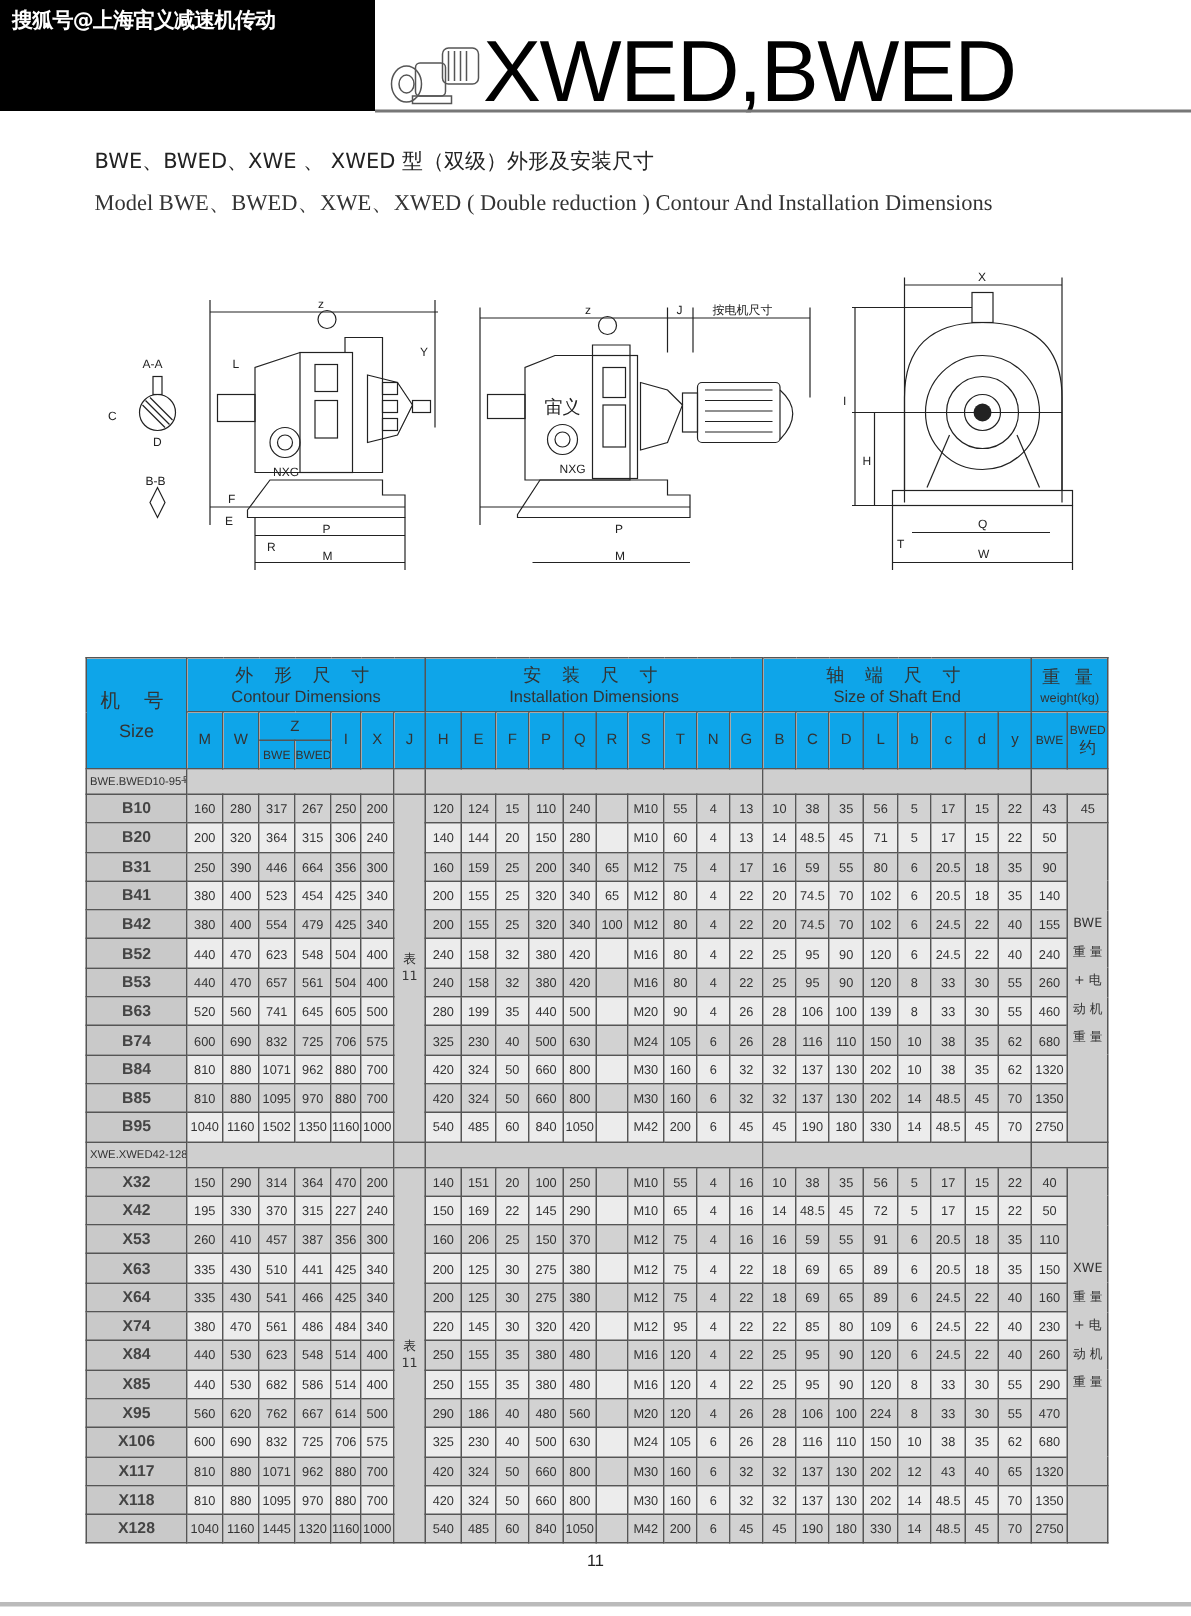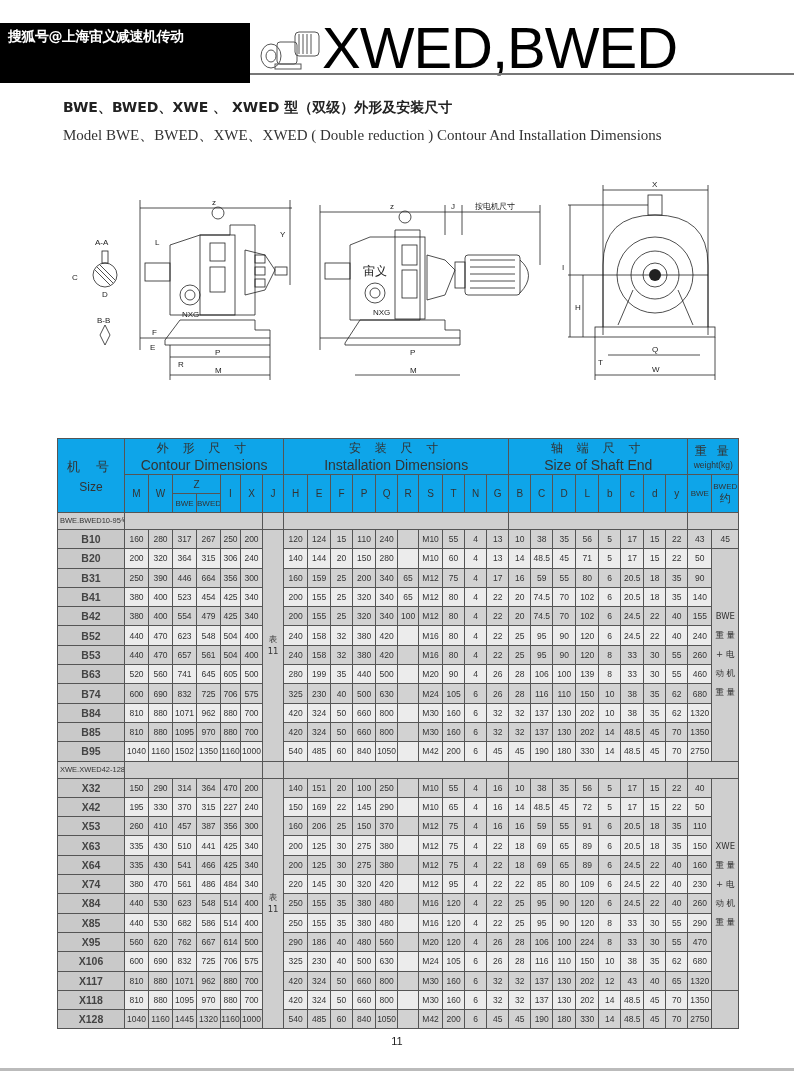--- a/index.html
+++ b/index.html
@@ -1,34 +1,34 @@
 <!DOCTYPE html>
 <html><head>
 <meta charset="utf-8">
 <style>
   html, body { margin:0; padding:0; }
   body { width:794px; height:1077px; background:#fff; position:relative; overflow:hidden;
          font-family:"Liberation Sans", "DejaVu Sans", sans-serif; color:#222; }
-  .watermark { position:absolute; left:0; top:0; width:250px; height:60px; background:#000; color:#fff;
-               font-family:"DejaVu Sans", sans-serif; font-size:14px; font-weight:bold; padding:5px 0 0 8px; box-sizing:border-box; letter-spacing:-0.5px;margin-top:23px;}
+  .watermark { position:absolute; left:0; top:0; width:250px; height:74px; background:#000; color:#fff;
+               font-family:"DejaVu Sans", sans-serif; font-size:14px; font-weight:bold; padding:5px 0 0 8px; box-sizing:border-box; letter-spacing:-0.5px;}
   .brand { position:absolute; left:322px; top:18px; font-size:58px; line-height:60px; color:#000; letter-spacing:-1px; font-family:"Liberation Sans", sans-serif; }
   .hrule { position:absolute; left:250px; top:73px; width:544px; height:2px; background:#777; }
   .motor-thumb { position:absolute; left:255px; top:24px; width:70px; height:48px; }
-  .title-cn { position:absolute; left:63px; top:99px; font-size:14px; font-weight:bold; color:#222; font-family:"DejaVu Sans", sans-serif; letter-spacing:0px;}
+  .title-cn { position:absolute; left:63px; top:99px; font-size:14px; font-weight:normal; color:#222; font-family:"DejaVu Sans", sans-serif; letter-spacing:0px;}
   .title-en { position:absolute; left:63px; top:126px; font-size:15px; color:#333;font-family:Liberation Serif, serif; }
   .diagrams { position:absolute; left:60px; top:175px; width:700px; height:220px; }
   .diagrams svg { position:absolute; }
   .dlabel { font-family:"Liberation Sans", sans-serif; font-size:8px; fill:#222; }
 
   table.dims { position:absolute; left:57px; top:438px; border-collapse:collapse; table-layout:fixed; width:681px;
                font-family:"Liberation Sans", sans-serif; font-size:9px; color:#333; }
   table.dims td, table.dims th { border:1px solid #555; padding:0; text-align:center; vertical-align:middle; overflow:hidden; white-space:nowrap; font-weight:normal; }
   table.dims th { background:#0ea5e9; }
   .grp-cn { font-size:12px; letter-spacing:5px; display:block; font-family:"DejaVu Sans", sans-serif; }
-  .grp-en { font-size:14px; display:block; }
+  .grp-en { font-size:11px; display:block; }
   .size-head { font-size:12px;margin-top:20px; }
   .size-head .cn { font-size:13px; letter-spacing:6px; display:block; font-family:"DejaVu Sans", sans-serif; margin-bottom:4px; }
   .colh { font-size:10px; height:36px; }
   .subh { font-size:8px; }
   tr.data td { height:18.3px; font-size:8.5px; }
   tr.data td.size { background:#c9c9c9; font-size:10.5px; font-weight:bold; color:#444; }
   tr.data.odd td.v { background:#d2d2d2; }
   tr.data.even td.v { background:#ececec; }
   tr.section td { background:#cfcfcf; height:16px; font-size:7.5px; text-align:left; padding-left:2px; }
   td.span-j { background:#cfcfcf !important; font-size:13px; font-family:"DejaVu Sans", sans-serif; color:#333; }

